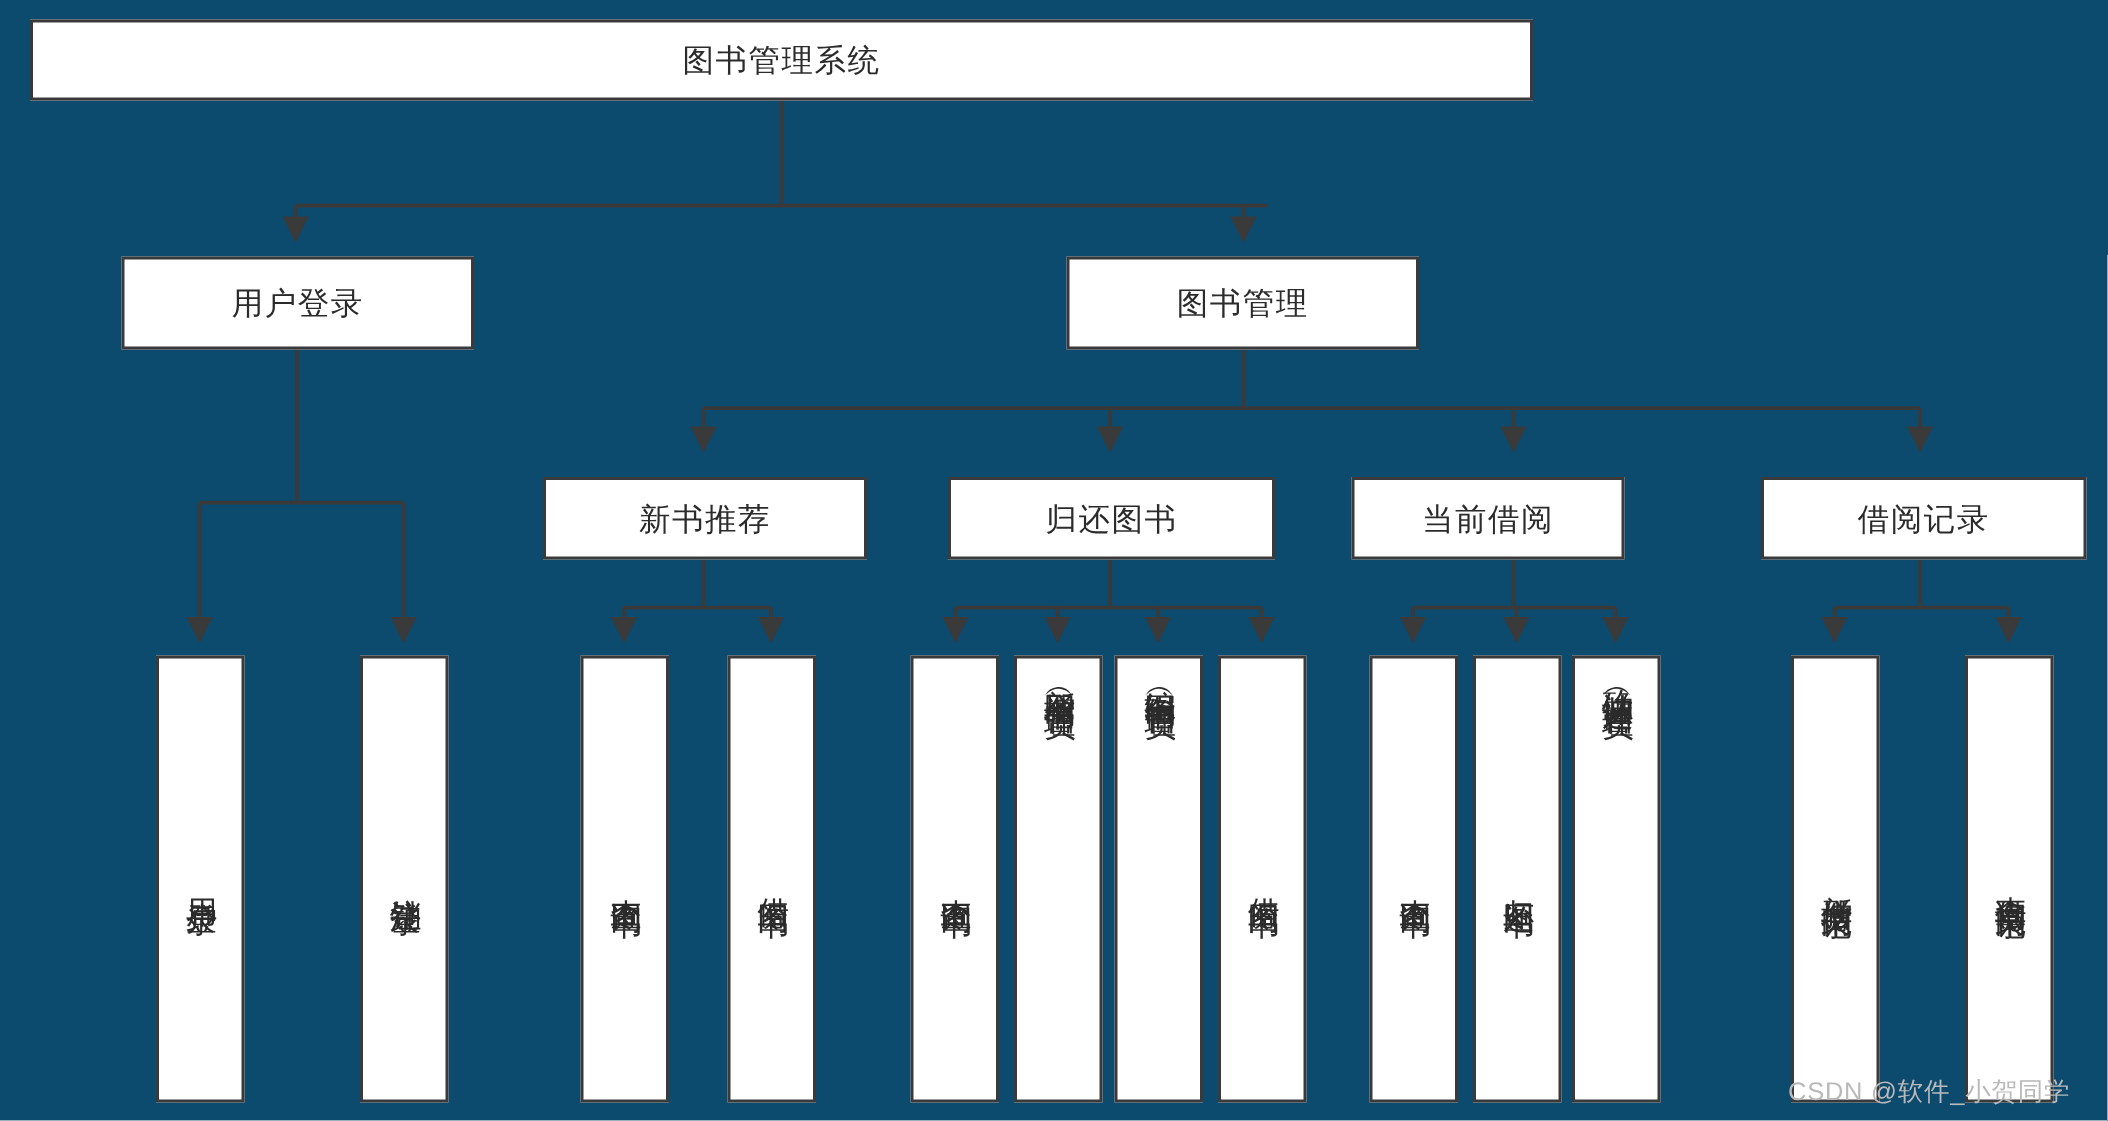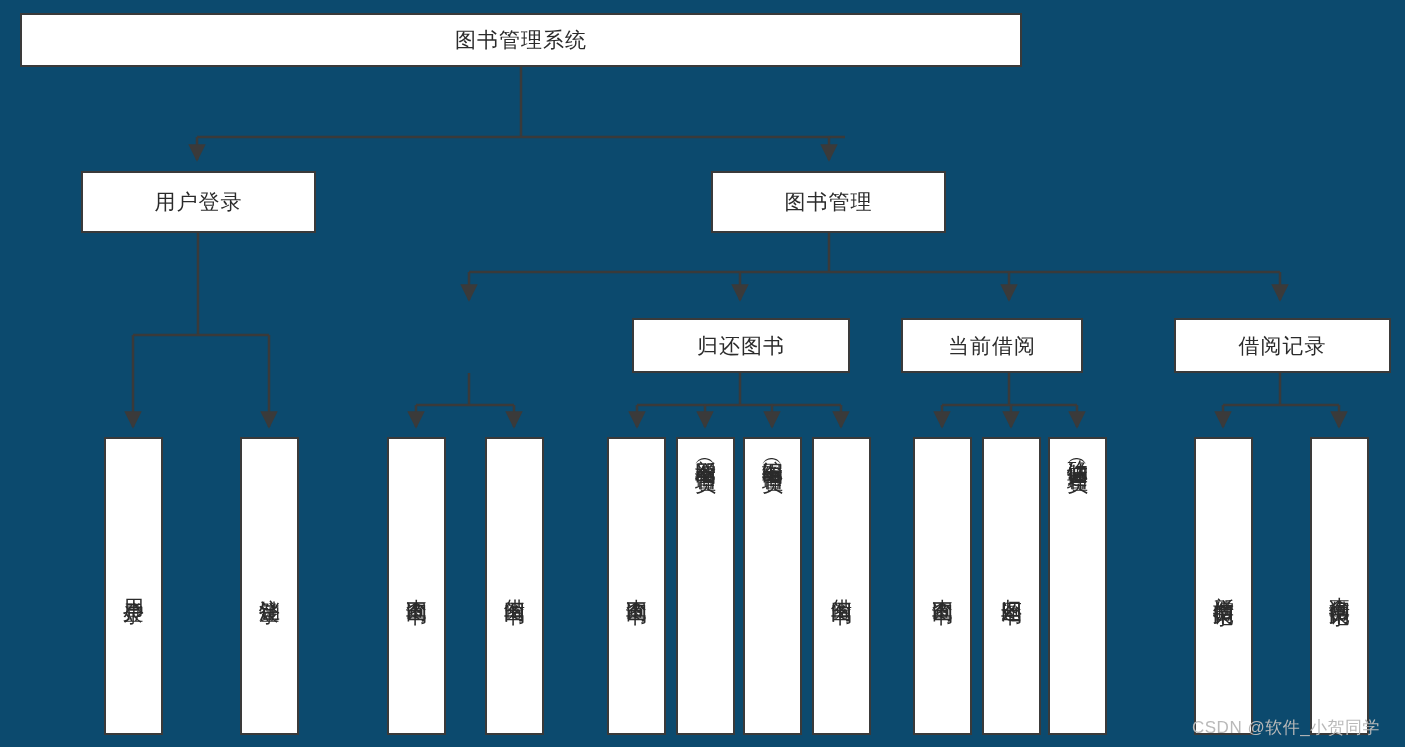--- a/index.html
+++ b/index.html
@@ -125,20 +125,23 @@
   </div>
 
   <div class="node horiz" style="left:81px; top:171px; width:235px; height:62px;">
     <span>用户登录</span>
   </div>
 
   <div class="node horiz" style="left:711px; top:171px; width:235px; height:62px;">
     <span>图书管理</span>
   </div>
 
+  <div class="node horiz" style="left:362px; top:318px; width:216px; height:55px;">
+    <span>新书推荐</span>
+  </div>
 
   <div class="node horiz" style="left:632px; top:318px; width:218px; height:55px;">
     <span>归还图书</span>
   </div>
 
   <div class="node horiz" style="left:901px; top:318px; width:182px; height:55px;">
     <span>当前借阅</span>
   </div>
 
   <div class="node horiz" style="left:1174px; top:318px; width:217px; height:55px;">

